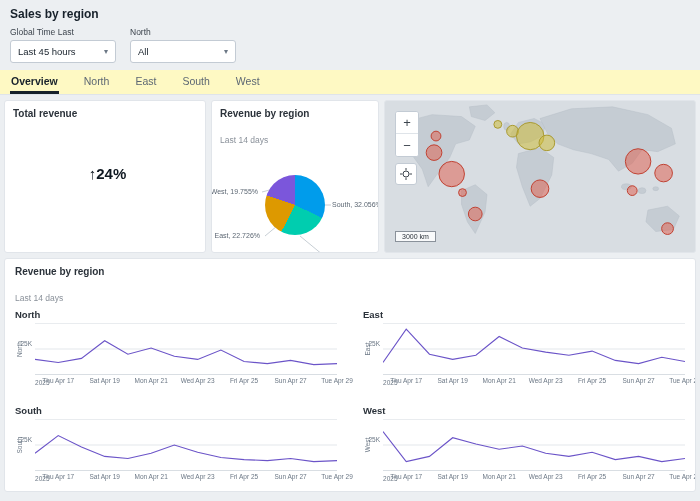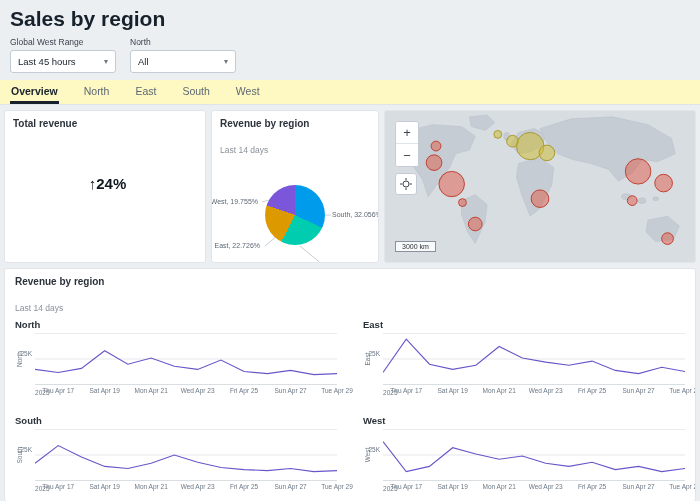--- a/index.html
+++ b/index.html
@@ -4,21 +4,21 @@
 <style>
   * { box-sizing: border-box; margin: 0; padding: 0; }
   html, body { width: 700px; height: 501px; }
   body {
     background: #eceff2;
     font-family: "Liberation Sans", sans-serif;
     color: #31373e;
     overflow: hidden;
   }
   .topbar { padding: 7px 10px 0; }
-  .page-title { font-size: 21px; font-weight: bold; color: #17212b; margin-bottom: 6px; }
+  .page-title { font-size: 12px; font-weight: bold; color: #17212b; margin-bottom: 6px; }
   .filters { display: flex; gap: 14px; margin-bottom: 7px; }
   .filter label { display: block; font-size: 8.5px; color: #3c444d; margin-bottom: 3px; }
   .dropdown {
     width: 106px; height: 23px; background: #fff; border: 1px solid #c3cbd4; border-radius: 3px;
     display: flex; align-items: center; justify-content: space-between; padding: 0 7px;
     font-size: 9.5px; color: #17212b; cursor: pointer;
   }
   .caret { font-size: 8px; color: #6b7785; }
   .tabs { display: flex; background: #fef9c3; border-bottom: 1px solid #dfe4e9; padding: 0 10px; }
   .tab { padding: 5px 1px 4px; margin-right: 24px; font-size: 10.5px; color: #5c6773; border-bottom: 3px solid transparent; cursor: pointer; }
@@ -80,21 +80,21 @@
   }
   .ticks .yr { display: block; }
 </style>
 </head>
 <body>
 
 <div class="topbar">
   <h1 class="page-title">Sales by region</h1>
   <div class="filters">
     <div class="filter">
-      <label>Global West Range</label>
+      <label>Global Time Last</label>
       <div class="dropdown">
         <span>Last 45 hours</span>
         <span class="caret">▾</span>
       </div>
     </div>
     <div class="filter">
       <label>North</label>
       <div class="dropdown">
         <span>All</span>
         <span class="caret">▾</span>

